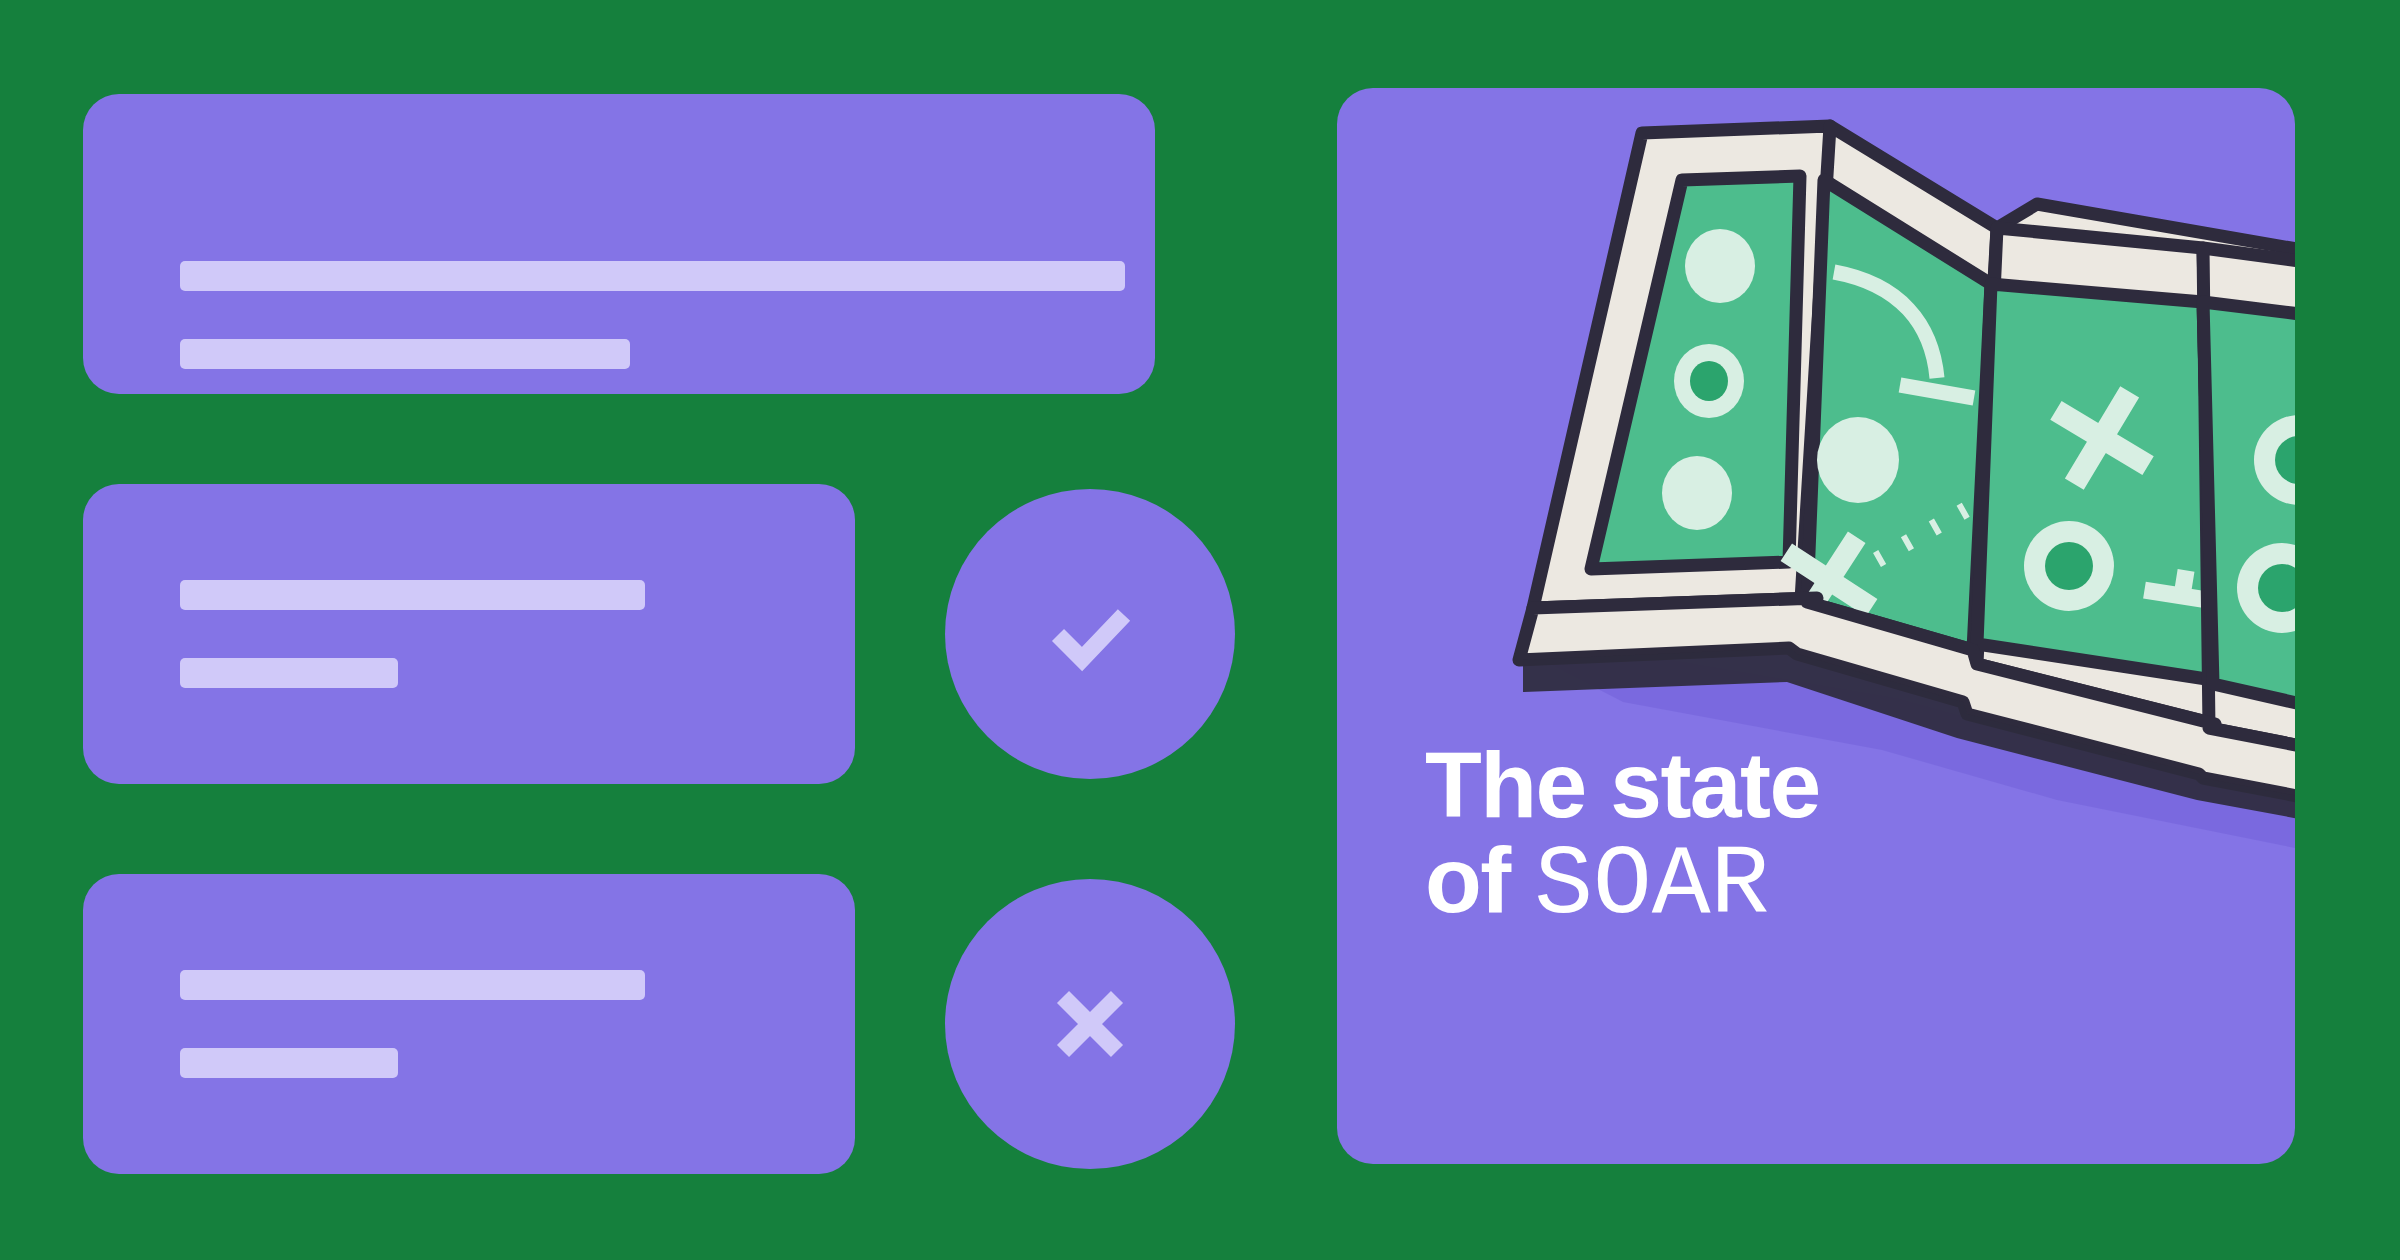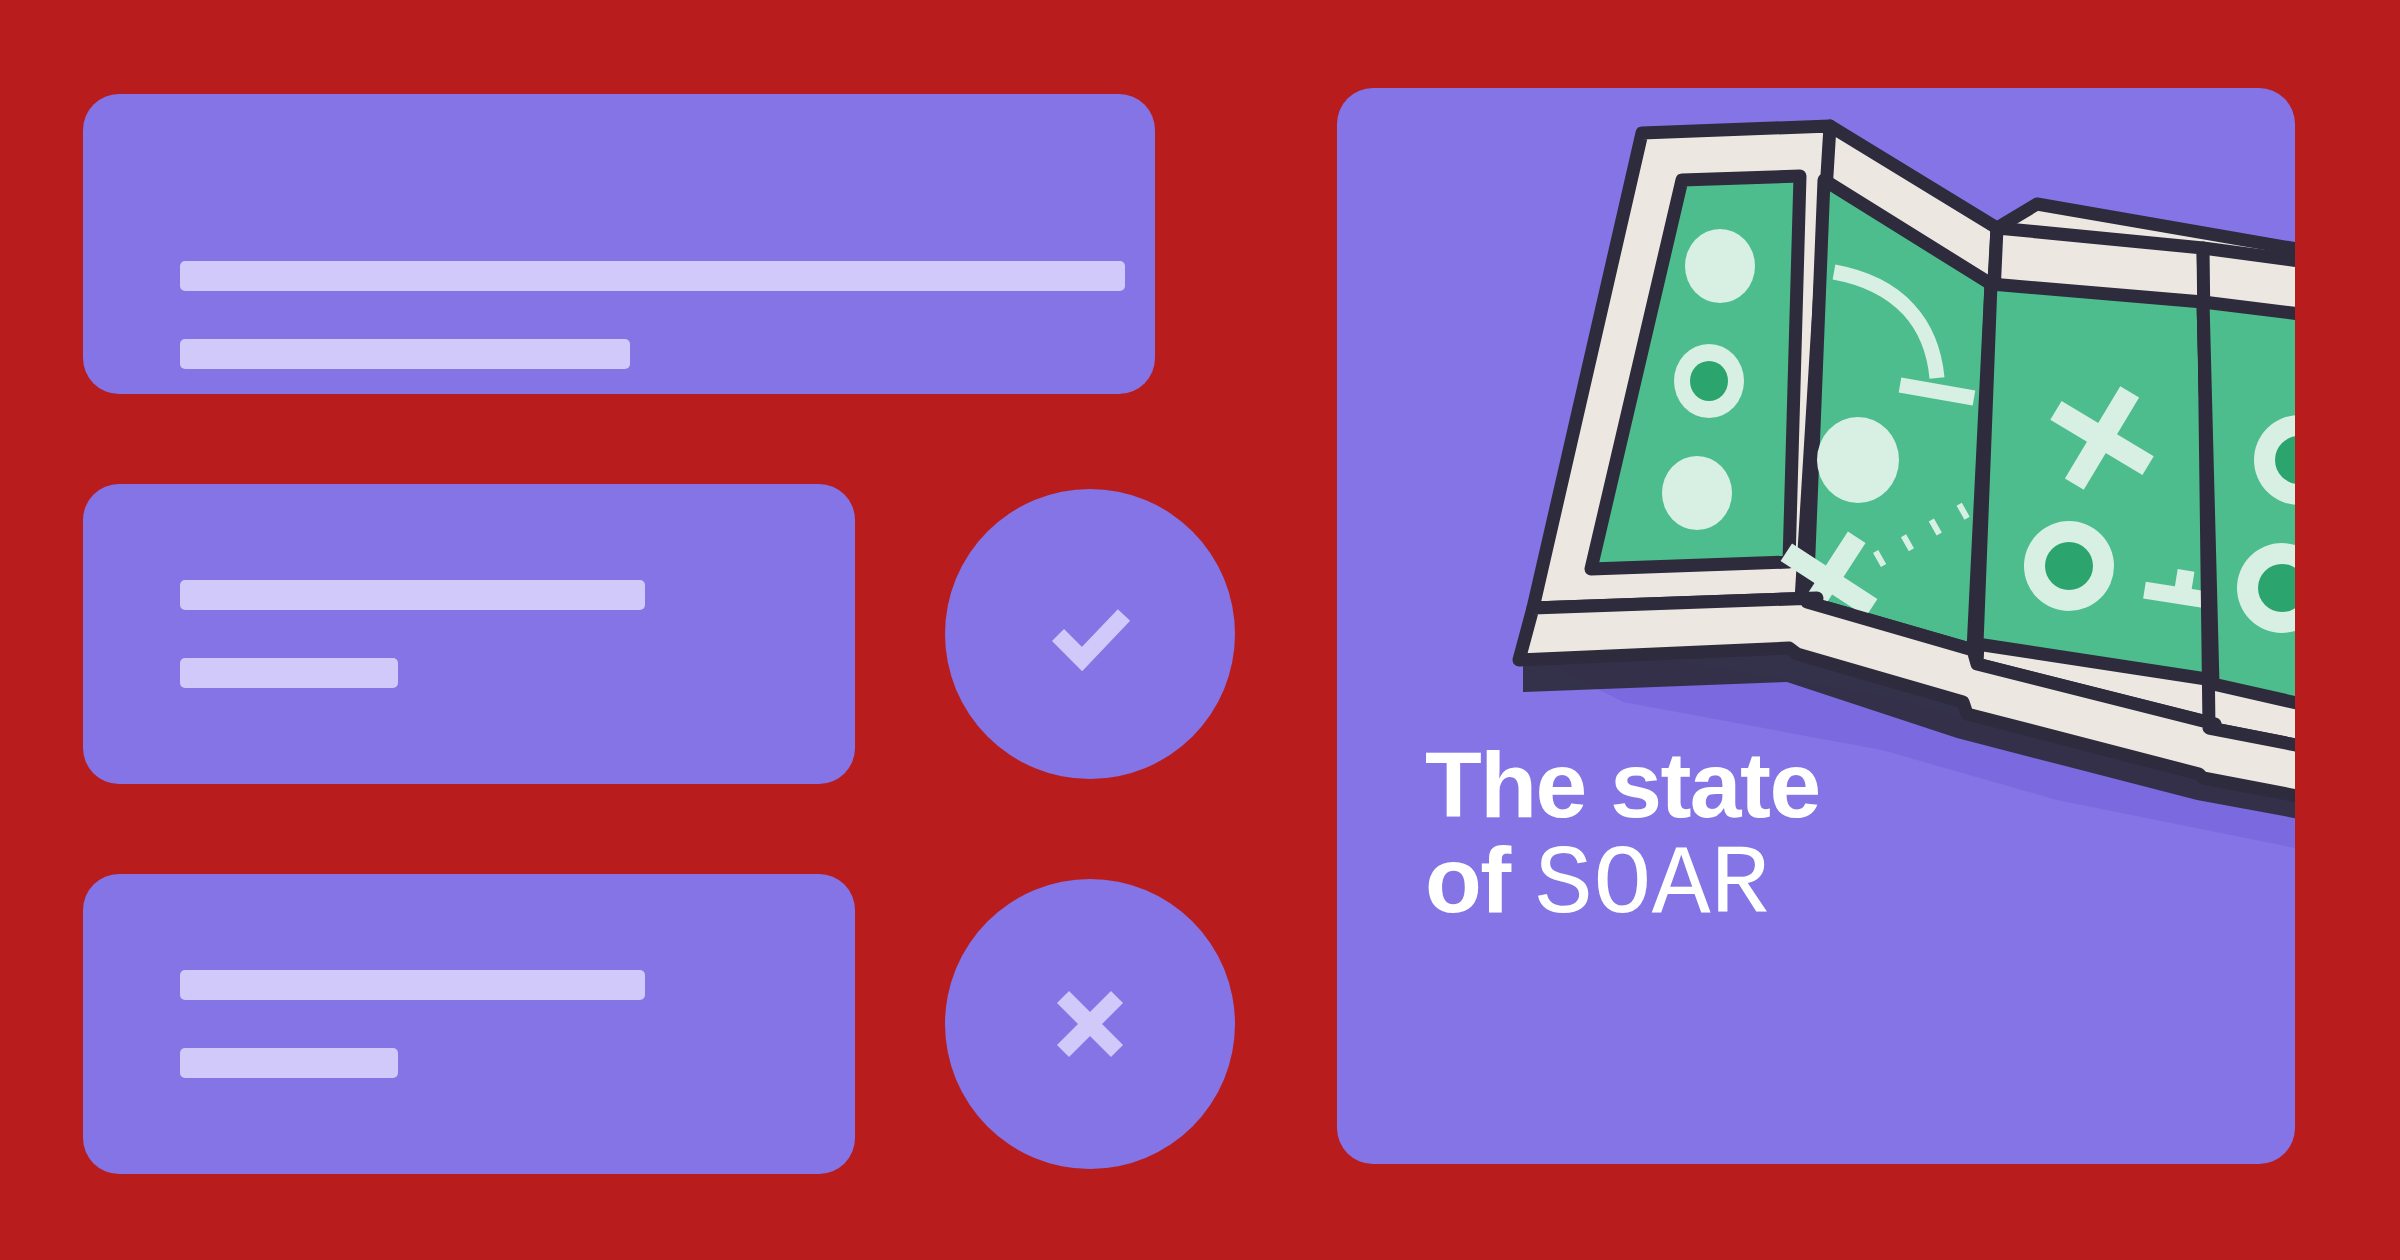--- a/index.html
+++ b/index.html
@@ -11,21 +11,21 @@
     width: 2400px;
     height: 1260px;
     position: relative;
     overflow: hidden;
     font-family: "Liberation Sans", sans-serif;
   }
 
   #stage {
     position: absolute;
     inset: 0;
-    background: #b91c1c;
+    background: #15803d;
     padding-left: 40px;
   }
 
   
   .skel-card {
     position: absolute;
     background: #8474e6;
     border-radius: 36px;
   }
   .skel-card.c1 { left: 83px;  top: 94px;  width: 1072px; height: 300px; }

